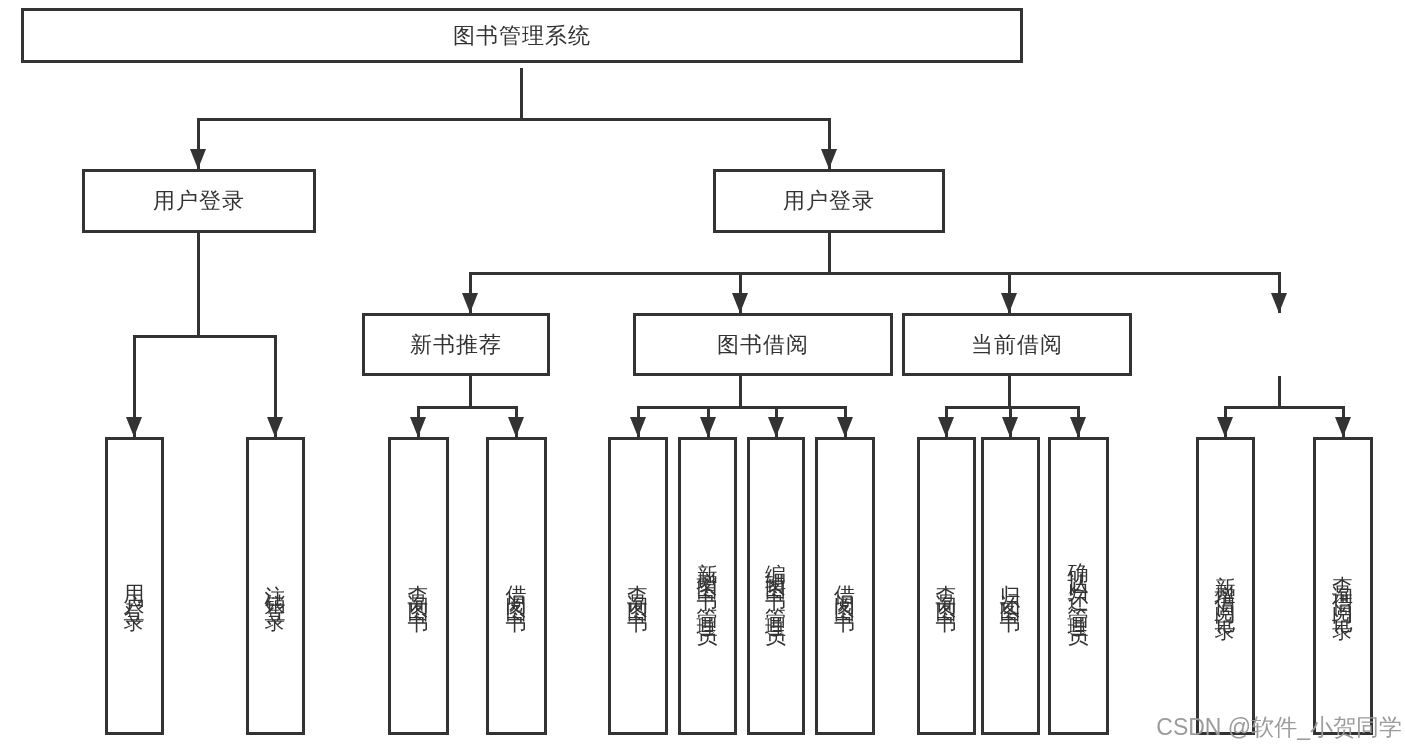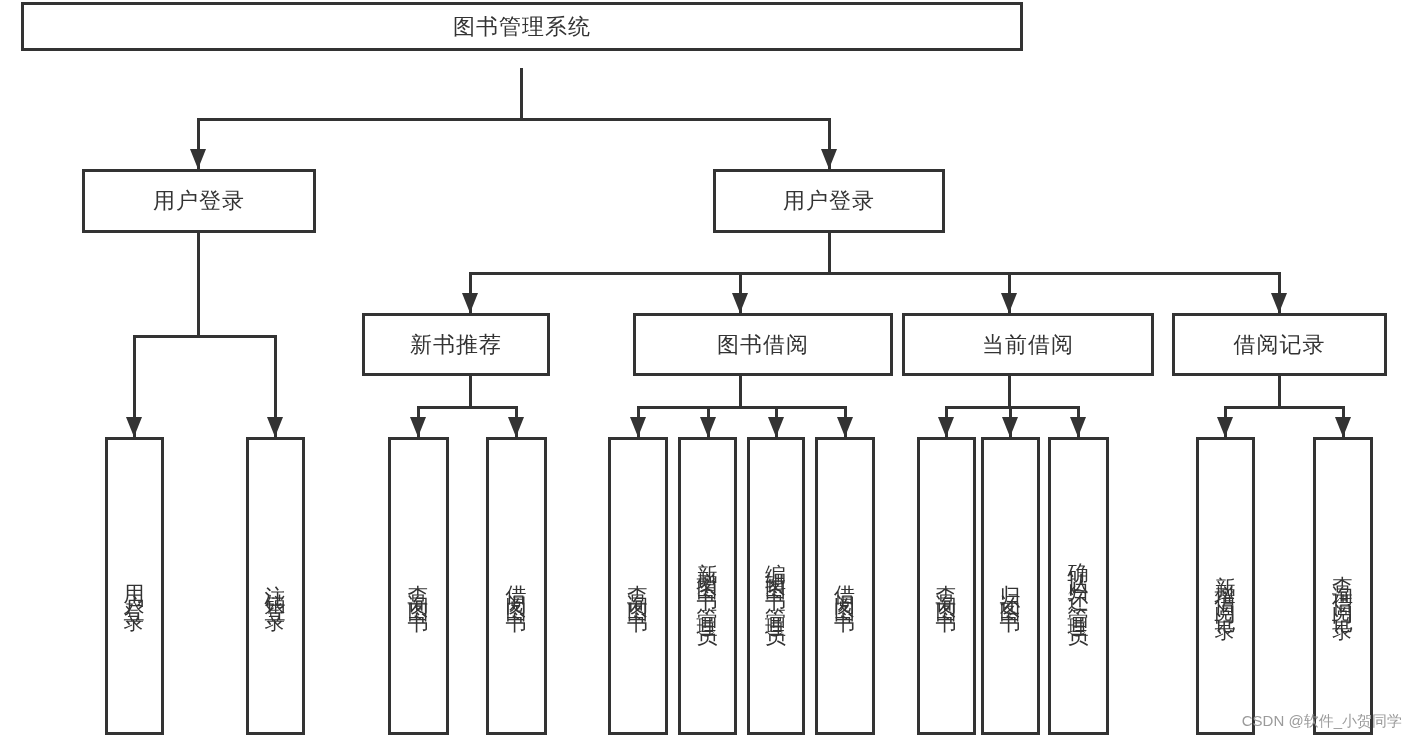--- a/index.html
+++ b/index.html
@@ -18,29 +18,29 @@
   }
   .v{position:absolute;width:3px;background:#333333;}
   .h{position:absolute;height:3px;background:#333333;}
   .arw{
     position:absolute;width:0;height:0;
     border-left:8px solid transparent;border-right:8px solid transparent;
     border-top:20px solid #333333;
   }
   .wm{
     position:absolute;left:1140px;top:712px;width:262px;text-align:right;
-    font-size:15px;color:#9b9b9b;white-space:nowrap;z-index:5;
+    font-size:23px;color:#9b9b9b;white-space:nowrap;z-index:5;
   }
 </style>
 </head>
 <body>
 
 <div class="stage">
 
-  <div class="box hbox" style="left:21px;top:2px;width:1002px;height:49px">
+  <div class="box hbox" style="left:21px;top:8px;width:1002px;height:55px">
     <span>图书管理系统</span>
   </div>
 
   <div class="v" style="left:520px;top:68px;height:53px"></div>
   <div class="h" style="left:197px;top:118px;width:634px"></div>
   <div class="v" style="left:197px;top:118px;height:51px"></div>
   <div class="arw" style="left:190px;top:149px"></div>
   <div class="v" style="left:828px;top:118px;height:51px"></div>
   <div class="arw" style="left:821px;top:149px"></div>
 
@@ -68,25 +68,22 @@
   <div class="arw" style="left:1001px;top:293px"></div>
   <div class="v" style="left:1278px;top:272px;height:41px"></div>
   <div class="arw" style="left:1271px;top:293px"></div>
 
   <div class="box hbox" style="left:362px;top:313px;width:188px;height:63px">
     <span>新书推荐</span>
   </div>
   <div class="box hbox" style="left:633px;top:313px;width:260px;height:63px">
     <span>图书借阅</span>
   </div>
-  <div class="box hbox" style="left:902px;top:313px;width:252px;height:63px">
+  <div class="box hbox" style="left:902px;top:313px;width:230px;height:63px">
     <span>当前借阅</span>
-  </div>
-  <div class="box hbox" style="left:1172px;top:313px;width:215px;height:63px">
-    <span>借阅记录</span>
   </div>
 
   <div class="v" style="left:469px;top:376px;height:33px"></div>
   <div class="h" style="left:417px;top:406px;width:101px"></div>
   <div class="v" style="left:417px;top:406px;height:31px"></div>
   <div class="arw" style="left:410px;top:417px"></div>
   <div class="v" style="left:515px;top:406px;height:31px"></div>
   <div class="arw" style="left:508px;top:417px"></div>
 
   <div class="v" style="left:739px;top:376px;height:33px"></div>

